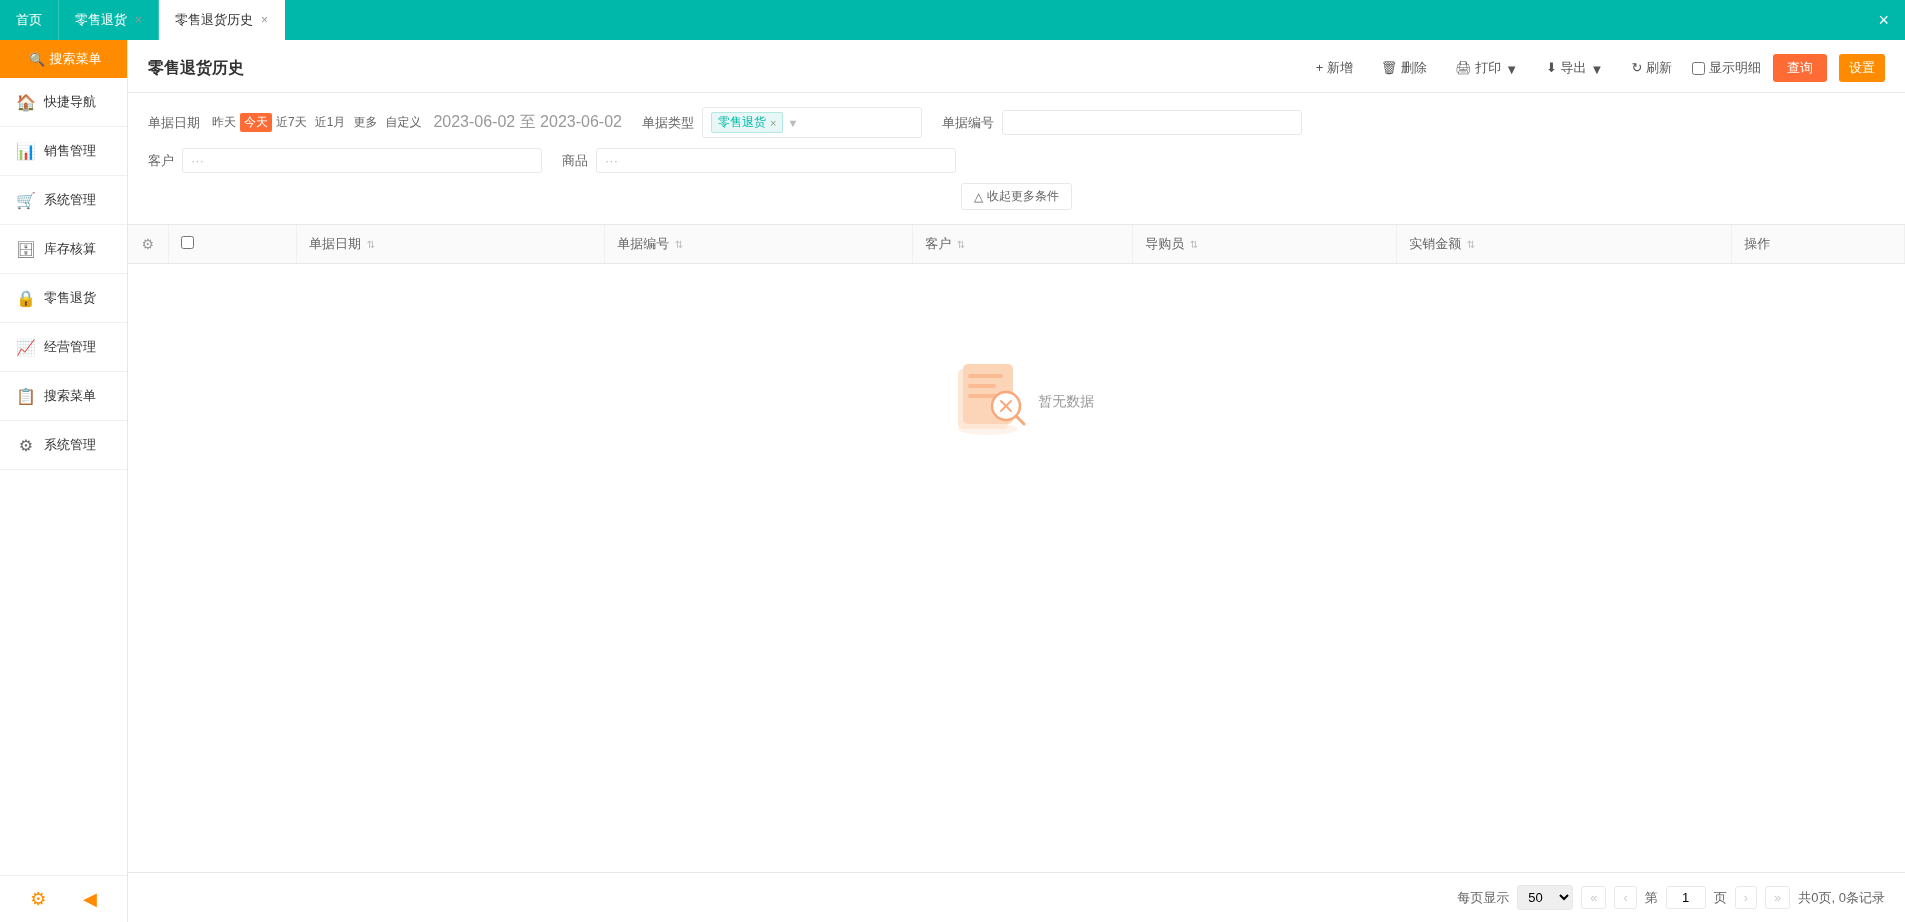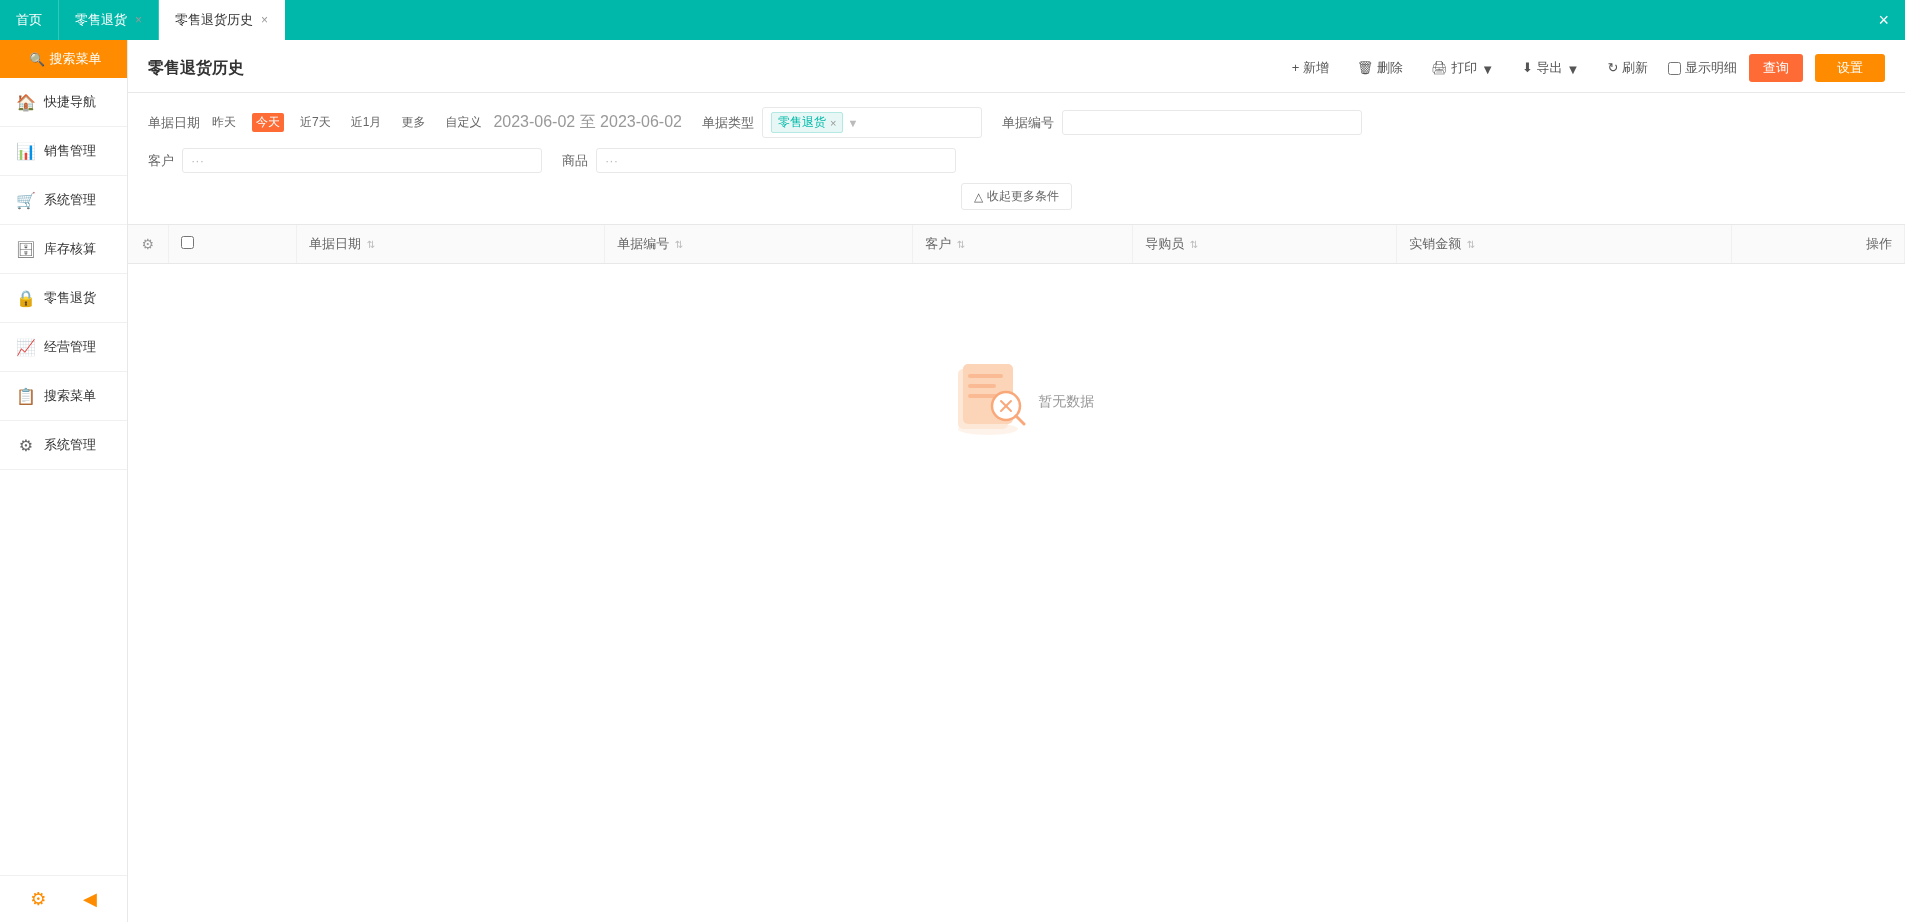--- a/index.html
+++ b/index.html
@@ -30,30 +30,30 @@
 
     
     .content-area { flex: 1; display: flex; flex-direction: column; overflow: hidden; background: #f5f7fa; }
 
     
     .page-header { background: #fff; padding: 14px 20px 10px; border-bottom: 1px solid #e8e8e8; display: flex; align-items: center; justify-content: space-between; flex-shrink: 0; }
     .page-title { font-size: 16px; font-weight: bold; color: #333; }
     .header-actions { display: flex; align-items: center; gap: 12px; }
     .action-btn { display: flex; align-items: flex-end; gap: 4px; font-size: 13px; cursor: pointer; color: #555; padding: 4px 8px; border: none; background: none; }
     .action-btn-primary { background: #ff6b35; color: #fff; border-radius: 3px; padding: 5px 14px; font-size: 13px; cursor: pointer; border: none; }
-    .action-btn-setting { background: #ff8c00; color: #fff; border-radius: 3px; padding: 5px 22px; font-size: 13px; cursor: pointer; border: none; }
+    .action-btn-setting { background: #ff8c00; color: #fff; border-radius: 3px; padding: 5px 10px; font-size: 13px; cursor: pointer; border: none; }
     .show-detail { display: flex; align-items: center; gap: 4px; font-size: 13px; color: #555; }
     .show-detail input[type=checkbox] { cursor: pointer; }
 
     
     .filter-area { background: #fff; padding: 14px 20px; border-bottom: 1px solid #e8e8e8; flex-shrink: 0; }
     .filter-row { display: flex; align-items: center; margin-bottom: 10px; gap: 20px; }
     .filter-item { display: flex; align-items: center; gap: 8px; }
     .filter-label { color: #666; font-size: 13px; white-space: nowrap; }
-    .date-shortcuts { display: flex; align-items: center; gap: 12px; }
+    .date-shortcuts { display: flex; align-items: center; gap: 0; }
     .date-shortcut { font-size: 12px; color: #666; cursor: pointer; padding: 1px 4px; }
     .date-shortcut.active { background: #ff6b35; color: #fff; border-radius: 2px; }
     .date-range { font-size: 16px; color: #999; }
     .filter-select { display: flex; align-items: center; border: 1px solid #e8e8e8; border-radius: 3px; padding: 4px 8px; background: #fff; min-width: 200px; cursor: pointer; }
     .filter-select-tag { background: #e6f7f5; color: #00b8a9; border: 1px solid #b3e8e3; border-radius: 2px; padding: 1px 6px; font-size: 12px; display: flex; align-items: center; gap: 4px; }
     .filter-select-tag .tag-close { cursor: pointer; color: #999; font-size: 11px; }
     .filter-select .arrow { color: #bbb; font-size: 11px; margin-left: 4px; }
     .filter-input { border: 1px solid #e8e8e8; border-radius: 3px; padding: 4px 8px; font-size: 13px; min-width: 200px; outline: none; }
     .filter-input-wide { min-width: 300px; }
     .filter-customer { border: 1px solid #e8e8e8; border-radius: 3px; padding: 4px 8px; font-size: 13px; min-width: 360px; color: #bbb; cursor: pointer; }
@@ -264,21 +264,21 @@
               <span class="sort-icons">⇅</span>
             </th>
             <th>
               <span>导购员</span>
               <span class="sort-icons">⇅</span>
             </th>
             <th class="th-amount" style="padding-right:20px;">
               <span>实销金额</span>
               <span class="sort-icons">⇅</span>
             </th>
-            <th class="th-ops" style="text-align:right;font-family:Liberation Serif, serif;">
+            <th class="th-ops" style="text-align:left;font-family:Liberation Serif, serif;">
               <span>操作</span>
             </th>
           </tr>
         </thead>
         <tbody>
           <tr>
             <td colspan="8" style="text-align:center; padding:0; border:none;">
               <div class="empty-state">
                 <div class="empty-icon">
                   <svg width="100" height="100" viewBox="0 0 100 100" xmlns="http://www.w3.org/2000/svg">
@@ -295,15 +295,31 @@
                   </svg>
                 </div>
                 <span class="empty-text">暂无数据</span>
               </div>
             </td>
           </tr>
         </tbody>
       </table>
     </div>
 
+    <div class="pagination-bar">
+      <span class="pagination-label">每页显示</span>
+      <select class="pagination-select">
+        <option>50</option>
+        <option>20</option>
+        <option>100</option>
+      </select>
+      <button class="pagination-btn disabled">«</button>
+      <button class="pagination-btn disabled">‹</button>
+      <span class="pagination-label">第</span>
+      <input class="pagination-input" type="text" value="1" style="">
+      <span class="pagination-label">页</span>
+      <button class="pagination-btn disabled">›</button>
+      <button class="pagination-btn disabled">»</button>
+      <span class="pagination-info">共0页, 0条记录</span>
+    </div>
 
   </div>
 </div>
 
 </body></html>

